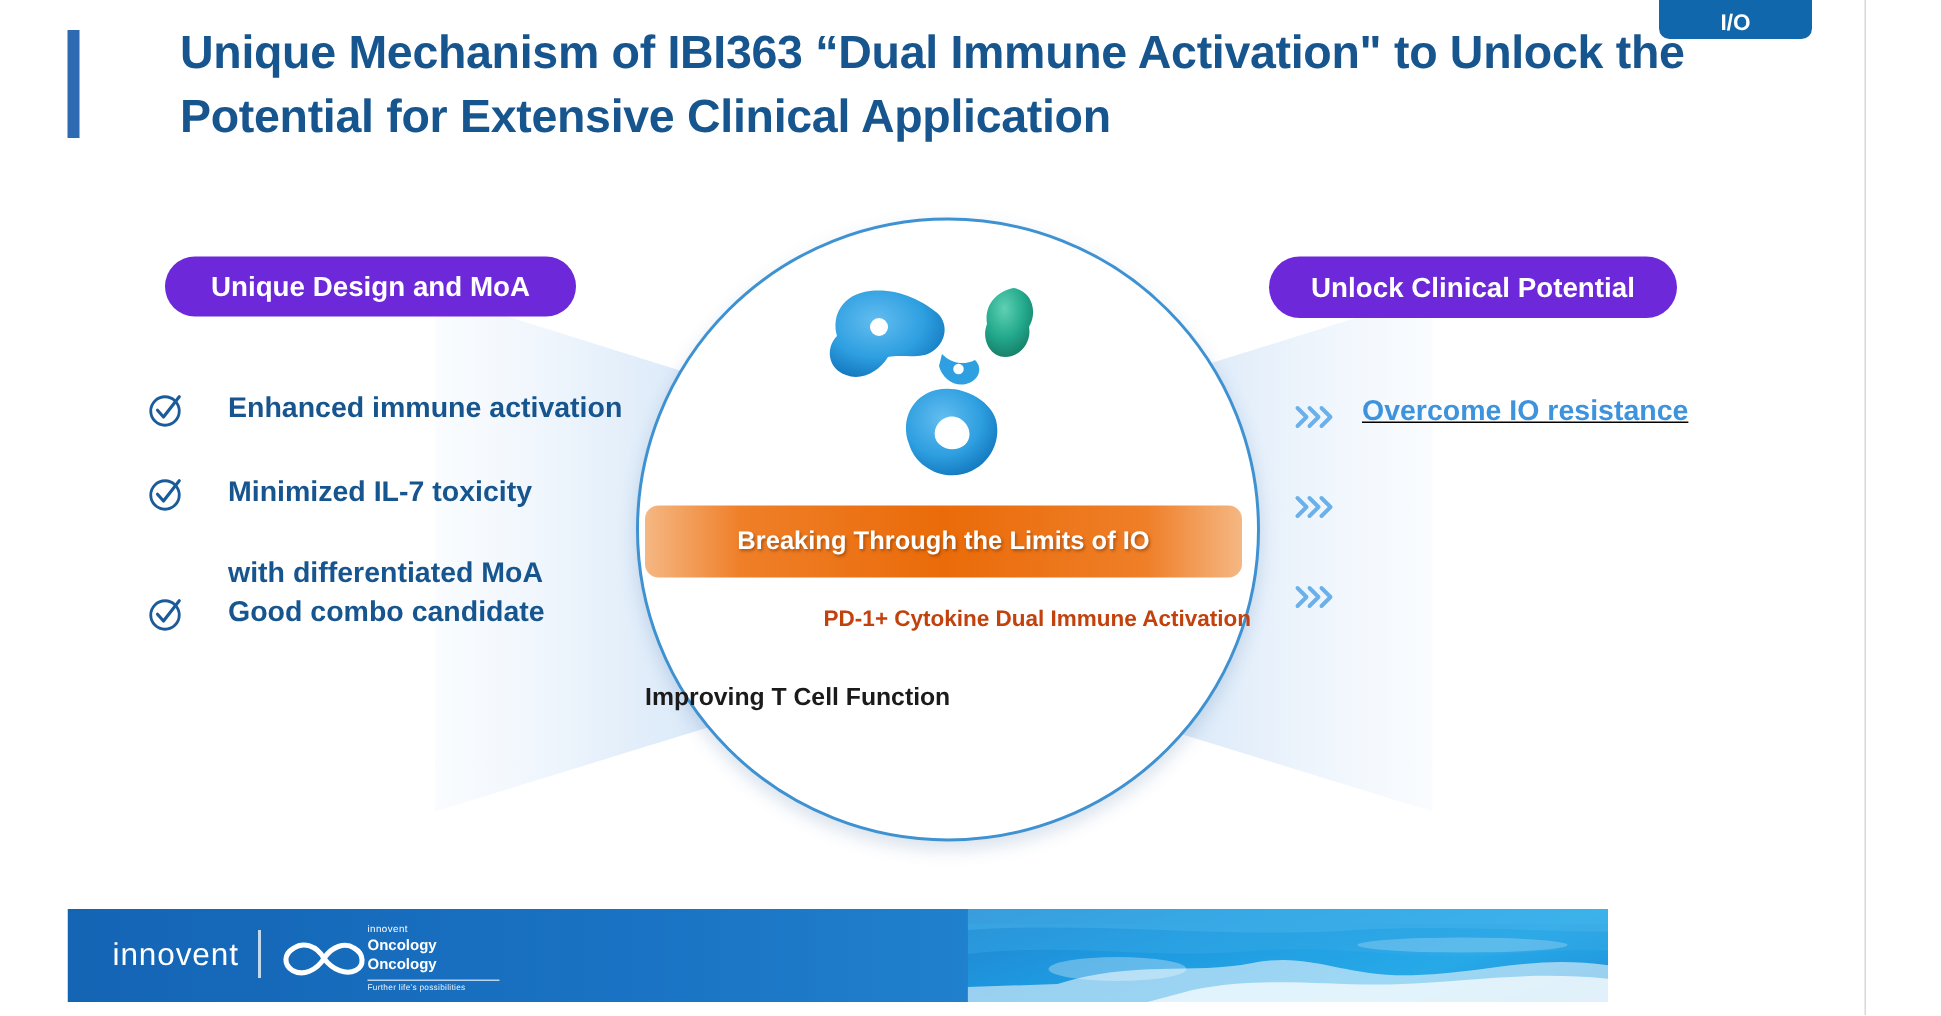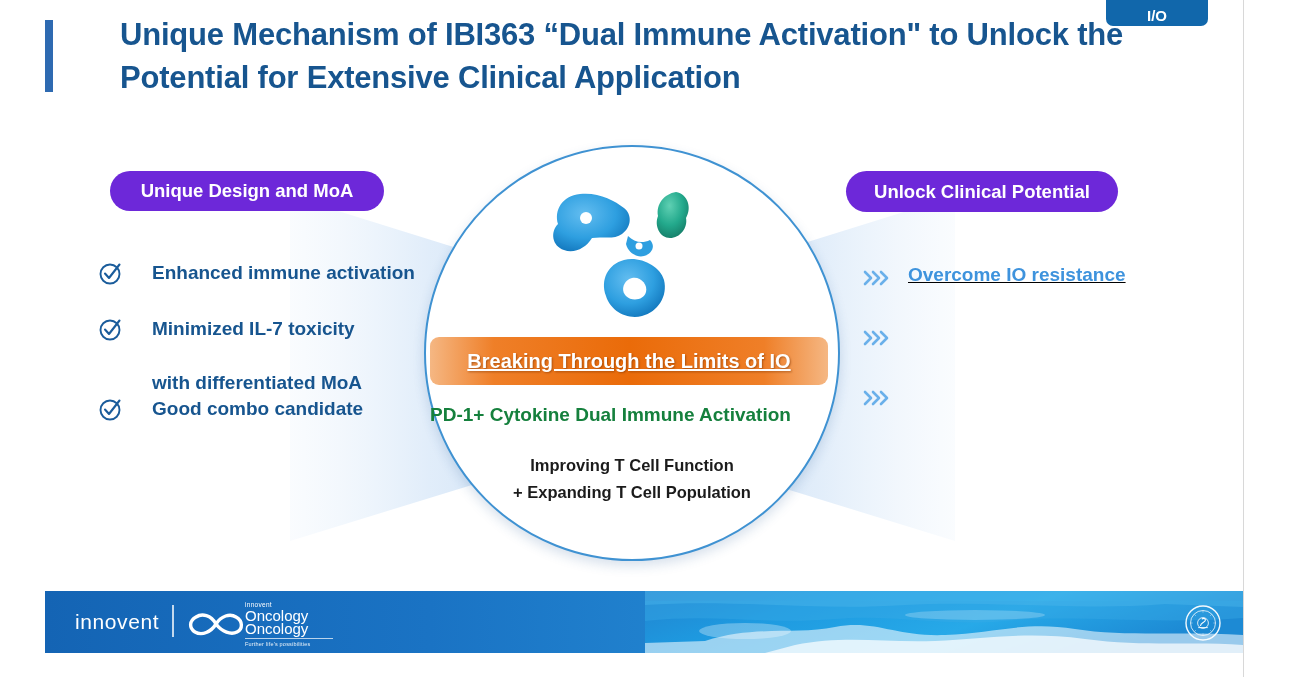--- a/index.html
+++ b/index.html
@@ -94,43 +94,41 @@
     width: 190px; height: 150px;
   }
   .orange-banner {
     position: absolute;
     left: 430px; top: 337px;
     width: 398px; height: 48px;
     border-radius: 9px;
     background: linear-gradient(to right,
                 #f5b783 0%, #ef7f28 16%, #ea6b09 50%, #ef7f28 84%, #f5b783 100%);
     color: #ffffff;
-    font-size: 20px;
+    font-size: 17px;
     font-weight: bold;
     display: flex;
     align-items: center;
     justify-content: center;
     text-shadow: 1px 1px 2px rgba(120,50,0,0.55);
     box-sizing: border-box;
-    text-decoration: underline;
   }
   .center-line-1 {
     position: absolute;
     left: 430px; top: 404px;
     width: 404px;
-    text-align: left;
-    color: #15803d;
-    font-size: 19px;
+    text-align: right;
+    color: #c2410c;
+    font-size: 15px;
     font-weight: bold;
   }
   .center-line-2 {
     position: absolute;
     left: 430px; top: 452px;
     width: 404px;
-    text-align: center;
     color: #1b1b1b;
     font-size: 16.5px;
     font-weight: bold;
     line-height: 27px;
   }
 
   
   .pill {
     position: absolute;
     border-radius: 22px;
@@ -180,22 +178,22 @@
     padding-left: 22px;
   }
   .bullets.right .bullet-text {
     color: #3e93dd;
     padding-left: 14px;
   }
 
   
   .footer {
     position: absolute;
-    left: 45px; top: 591px;
-    width: 1198px; height: 62px;
+    left: 45px; top: 606px;
+    width: 1027px; height: 62px;
     overflow: hidden;
   }
   .footer-bg-left {
     position: absolute;
     left: 0; top: 0;
     width: 640px; height: 62px;
     background: linear-gradient(to right, #1464b4 0%, #1a73c4 60%, #2183cf 100%);
   }
   .footer-bg-right {
     position: absolute;
@@ -226,22 +224,22 @@
     left: 200px; top: 10px;
     width: 120px;
     color: #ffffff;
   }
   .pipeline-top {
     font-size: 6.5px;
     letter-spacing: 0.3px;
     margin-bottom: 1px;
   }
   .pipeline-main {
-    font-size: 15px;
-    font-weight: normal;
+    font-size: 10px;
+    font-weight: bold;
     line-height: 13px;
   }
   .pipeline-rule {
     width: 88px; height: 1px;
     background: rgba(255,255,255,0.7);
     margin: 3px 0 2px 0;
   }
   .pipeline-tag {
     font-size: 5.5px;
     letter-spacing: 0.2px;
@@ -315,21 +313,20 @@
       <path d="M84 80 C68 84 60 100 66 116 C70 130 86 140 102 136
                C118 132 128 116 124 100 C120 86 100 76 84 80 Z" fill="url(#blobBlue)"></path>
       <path d="M92 98 C84 100 80 110 86 116 C92 122 104 120 106 112
                C108 104 100 96 92 98 Z" fill="#ffffff"></path>
     </svg>
 
     <div class="orange-banner">Breaking Through the Limits of IO</div>
     <div class="center-line-1">PD-1+ Cytokine Dual Immune Activation</div>
     <div class="center-line-2">
       <div>Improving T Cell Function</div>
-      <div>+ Expanding T Cell Population</div>
     </div>
 
     <div class="pill left">Unique Design and MoA</div>
 
     <div class="bullets left">
       <div class="bullet-row">
         <span class="bullet-icon">
           <svg width="26" height="26" viewBox="0 0 26 26">
             <circle cx="12" cy="14" r="9.5" fill="none" stroke="#1a5c9b" stroke-width="1.9"></circle>
             <path d="M7 13.5 L11 18 L21.5 4.5" fill="none" stroke="#1a5c9b" stroke-width="2.1" stroke-linecap="round" stroke-linejoin="round"></path>

